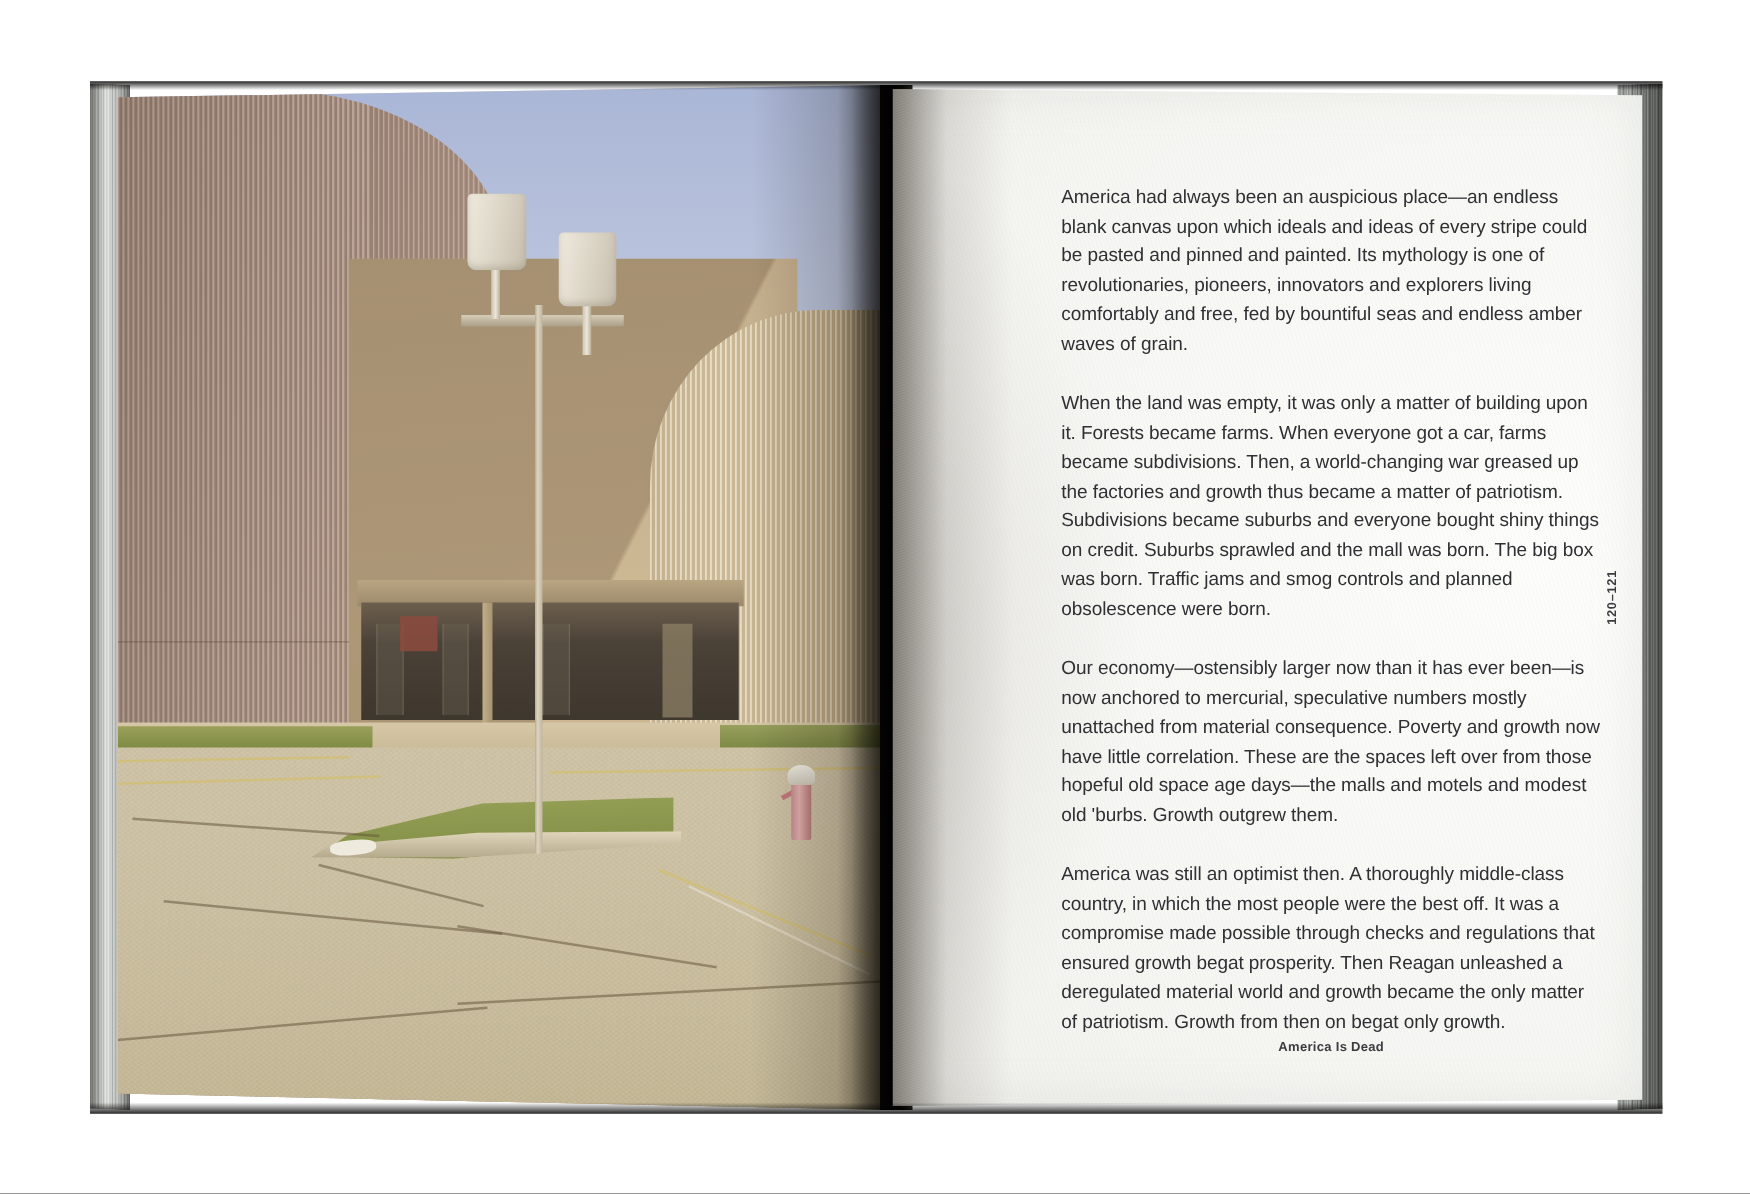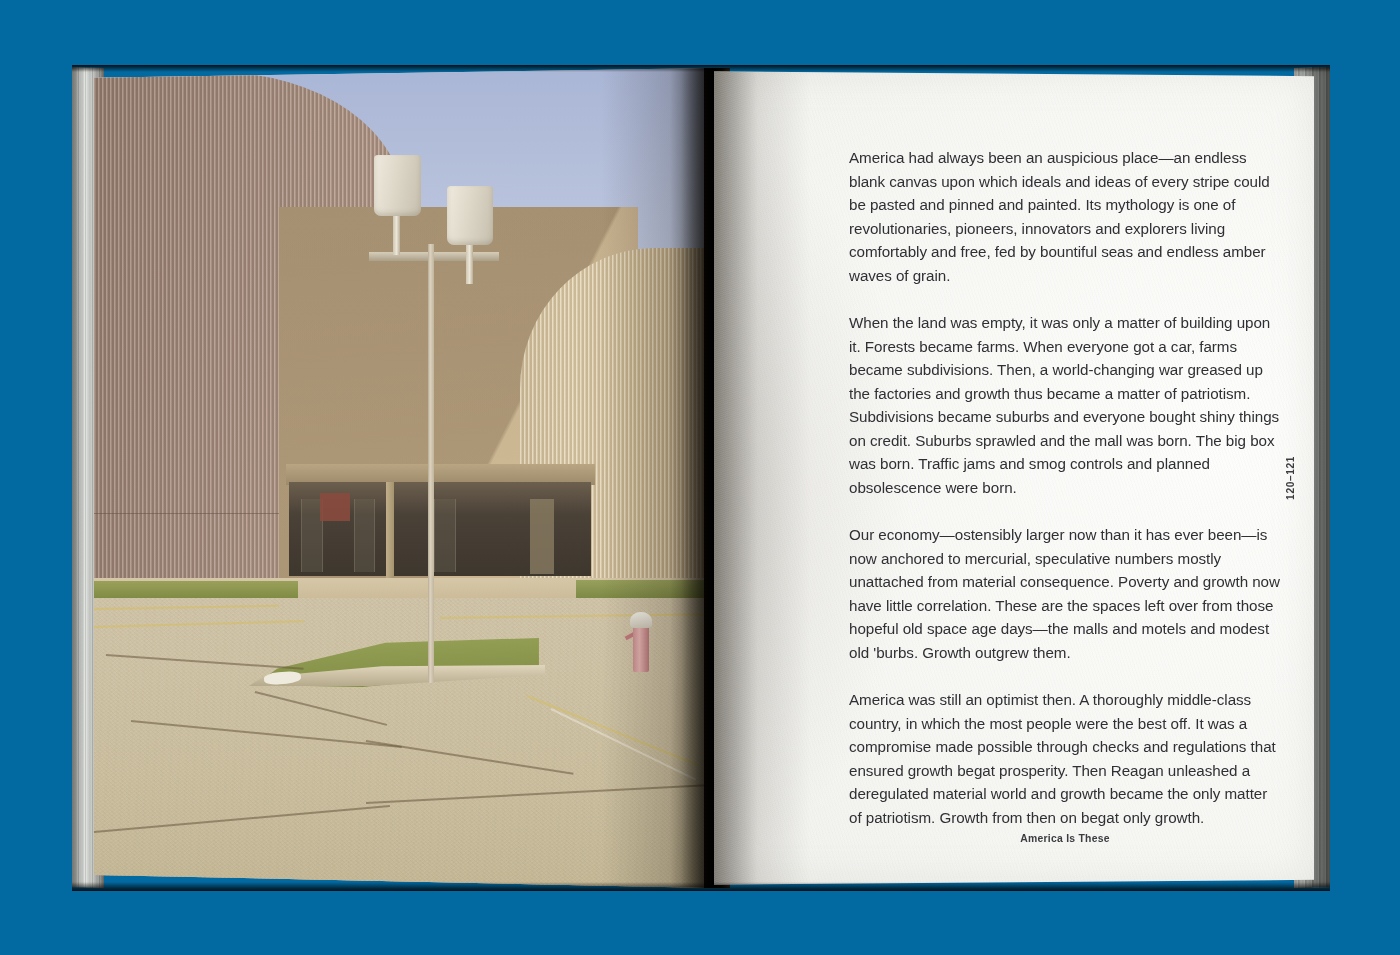--- a/index.html
+++ b/index.html
@@ -11,21 +11,21 @@
     width: 1400px;
     height: 955px;
     overflow: hidden;
     font-family: "Liberation Sans", sans-serif;
   }
 
   #stage {
     position: relative;
     width: 1400px;
     height: 955px;
-    background: #0369a1;
+    background: #ffffff;
   }
 
   
   .book {
     position: absolute;
     left: 72px;
     top: 68px;
     width: 1258px;
     height: 820px;
   }
@@ -569,20 +569,20 @@
     <div class="page-right">
       <div class="page-curve-shadow"></div>
 
       <div class="textcol">
         <p class="para">America had always been an auspicious place—an endless blank canvas upon which ideals and ideas of every stripe could be pasted and pinned and painted. Its mythology is one of revolutionaries, pioneers, innovators and explorers living comfortably and free, fed by bountiful seas and endless amber waves of grain.</p>
         <p class="para">When the land was empty, it was only a matter of building upon it. Forests became farms. When everyone got a car, farms became subdivisions. Then, a world-changing war greased up the factories and growth thus became a matter of patriotism. Subdivisions became suburbs and everyone bought shiny things on credit. Suburbs sprawled and the mall was born. The big box was born. Traffic jams and smog controls and planned obsolescence were born.</p>
         <p class="para">Our economy—ostensibly larger now than it has ever been—is now anchored to mercurial, speculative numbers mostly unattached from material consequence. Poverty and growth now have little correlation. These are the spaces left over from those hopeful old space age days—the malls and motels and modest old 'burbs. Growth outgrew them.</p>
         <p class="para">America was still an optimist then. A thoroughly middle-class country, in which the most people were the best off. It was a compromise made possible through checks and regulations that ensured growth begat prosperity. Then Reagan unleashed a deregulated material world and growth became the only matter of patriotism. Growth from then on begat only growth.</p>
       </div>
 
-      <div class="footer">America Is These</div>
+      <div class="footer">America Is Dead</div>
       <div class="folio">120–121</div>
     </div>
 
     <div class="book-top-shadow"></div>
     <div class="book-bottom-shadow"></div>
   </div>
 </div>
 
 </body></html>

